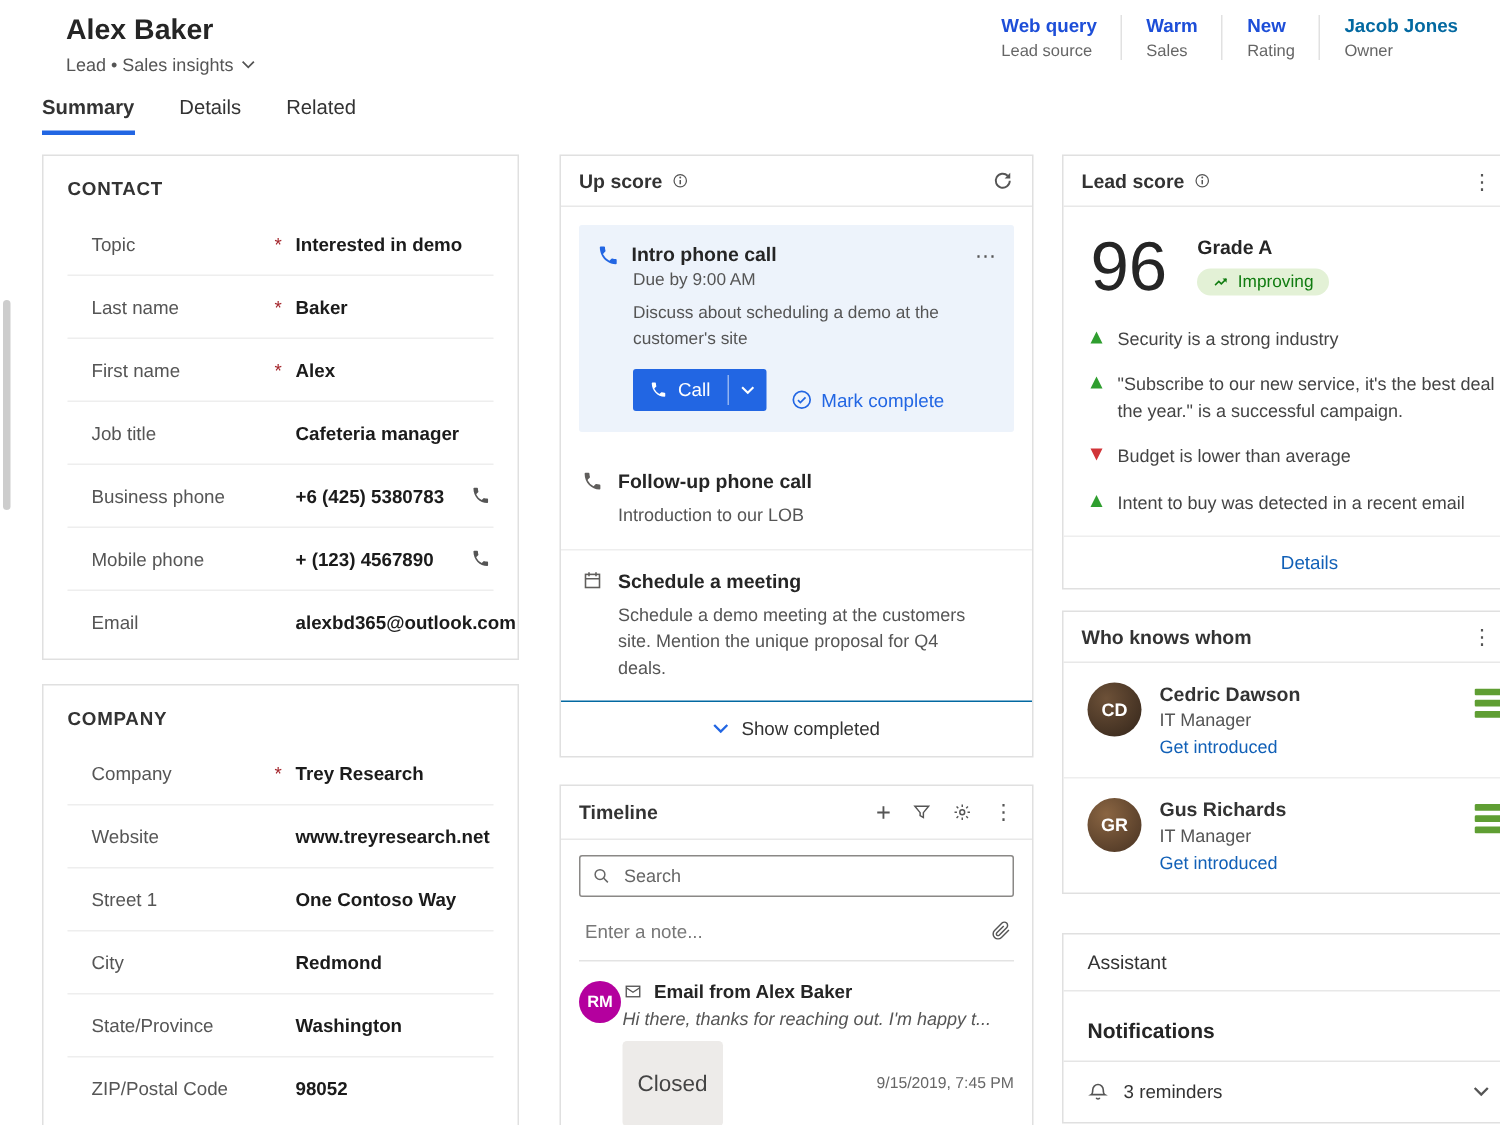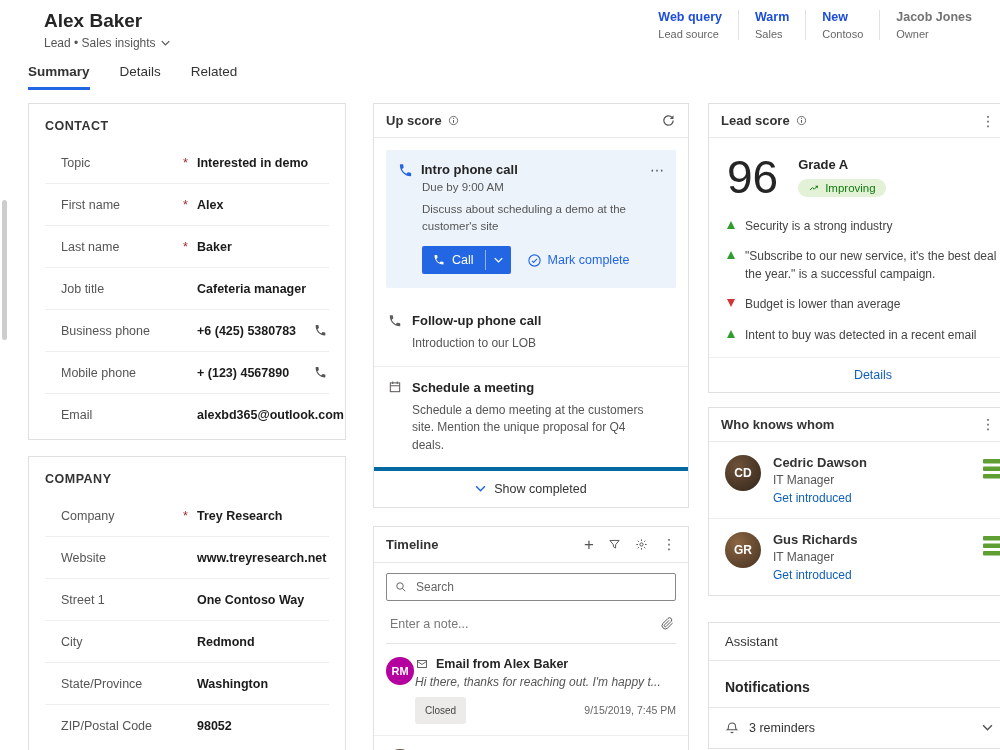--- a/index.html
+++ b/index.html
@@ -13,21 +13,21 @@
   svg{display:block;}
 
   
   .top-header{position:absolute;left:44px;top:10px;}
   .page-title{font-size:19px;font-weight:700;color:#252525;}
   .page-subtitle{display:flex;align-items:center;gap:5px;margin-top:4px;font-size:12px;color:#555;cursor:pointer;}
   .header-stats{position:absolute;top:10px;right:12px;display:flex;}
   .stat{padding:0 16px;}
   .stat + .stat{border-left:1px solid #e1e1e1;}
   .stat-value{font-size:12.5px;font-weight:600;color:#1d4ed8;}
-  .stat-value.link{color:#737373;cursor:pointer;}
+  .stat-value.link{color:#0369a1;cursor:pointer;}
   .stat-label{font-size:11px;color:#666;margin-top:4px;}
 
   
   .tabs{position:absolute;left:28px;top:64px;display:flex;gap:30px;font-size:13.5px;}
   .tab{padding-bottom:8px;cursor:pointer;color:#333;}
   .tab.active{font-weight:700;border-bottom:3px solid #2266E3;}
 
   
   .col-left{position:absolute;left:28px;top:103px;width:318px;}
   .col-mid{position:absolute;left:373px;top:103px;width:316px;}
@@ -51,53 +51,53 @@
   .f-value{flex:1;font-size:12.5px;font-weight:600;color:#1b1b1b;cursor:text;}
   .row-icon{color:#555;padding-right:2px;cursor:pointer;}
 
   
   .next-panel{margin:12px;background:#EDF3FB;border-radius:2px;padding:12px 12px 14px;}
   .np-head{display:flex;gap:8px;align-items:flex-start;}
   .np-icon{color:#2266E3;margin-top:1px;}
   .np-title{flex:1;font-size:13px;font-weight:600;color:#252525;}
   .np-due{margin:3px 0 8px 24px;font-size:11.5px;color:#555;}
   .np-desc{margin:0 0 12px 24px;font-size:11.5px;color:#555;line-height:1.45;max-width:215px;}
-  .np-actions{display:flex;align-items:center;gap:16px;margin-left:24px;}
+  .np-actions{display:flex;align-items:flex-end;gap:16px;margin-left:24px;}
   .call-btn{display:flex;align-items:stretch;background:#2266E3;color:#fff;border-radius:2px;height:28px;cursor:pointer;font-size:12.5px;}
   .call-main{display:flex;align-items:center;gap:7px;padding:0 11px;}
   .call-divider{width:1px;background:rgba(255,255,255,.5);margin:4px 0;}
   .call-caret{display:flex;align-items:center;padding:0 8px;}
   .mark-complete{display:flex;align-items:center;gap:6px;color:#2266E3;font-size:12.5px;cursor:pointer;}
   .next-item{padding:13px 14px;}
   .next-item.bordered{border-top:1px solid #eee;}
   .ni-head{display:flex;align-items:center;gap:10px;font-size:13px;font-weight:600;color:#252525;}
   .ni-icon{color:#605e5c;}
   .ni-desc{margin:7px 0 0 24px;font-size:12px;color:#555;line-height:1.45;max-width:240px;}
-  .show-completed{border-top:4px solid #0369a1;padding:11px;display:flex;justify-content:center;align-items:center;gap:8px;font-size:12.5px;color:#333;cursor:pointer;}
+  .show-completed{border-top:1px solid #0369a1;padding:11px;display:flex;justify-content:center;align-items:center;gap:8px;font-size:12.5px;color:#333;cursor:pointer;}
   .show-completed .chev{color:#2266E3;}
   .upnext-card{margin-bottom:18px;}
 
   
   .search-wrap{margin:10px 12px 8px;height:26px;border:1px solid #8a8886;border-radius:2px;display:flex;align-items:center;gap:7px;padding:0 8px;color:#666;}
   .search-wrap input{border:none;outline:none;flex:1;font-size:12px;font-family:inherit;color:#333;background:transparent;}
   .search-wrap input::placeholder{color:#666;}
   .note-row{margin:0 12px;padding:7px 2px 11px;display:flex;align-items:center;border-bottom:1px solid #e3e3e3;color:#555;}
   .note-row input{border:none;outline:none;flex:1;font-size:12.5px;font-family:inherit;color:#333;background:transparent;}
   .note-row input::placeholder{color:#777;}
   .tl-entry{display:flex;gap:1px;padding:13px 12px 11px;border-bottom:1px solid #eee;cursor:pointer;}
   .tl-entry:last-child{border-bottom:none;}
   .avatar{width:28px;height:28px;border-radius:50%;flex:none;display:flex;align-items:center;justify-content:center;color:#fff;font-size:11px;font-weight:600;}
   .avatar.rm{background:#B4009E;}
   .avatar.photo{background:radial-gradient(circle at 35% 30%,#7a6a5c,#2b241e);}
   .tl-body{flex:1;min-width:0;}
   .tl-title{display:flex;align-items:center;gap:7px;font-size:12.5px;font-weight:600;color:#252525;}
   .tl-title .mail{color:#555;}
   .tl-snippet{margin-top:4px;font-size:12px;color:#555;white-space:nowrap;overflow:hidden;font-style:italic;}
   .tl-meta{display:flex;align-items:center;margin-top:8px;}
-  .badge{font-size:10px;padding:8px 10px;border-radius:3px;}
+  .badge{font-size:15px;padding:20px 10px;border-radius:3px;}
   .badge.closed{background:#EDEBE9;color:#444;}
   .tl-time{margin-left:auto;font-size:10.5px;color:#666;}
 
   
   .leadscore-card{margin-bottom:14px;}
   .hdr-more{margin-right:30px;}
   .score-row{display:flex;align-items:center;gap:20px;padding:16px 18px 8px;}
   .score-number{font-size:46px;line-height:1;color:#252525;}
   .grade-label{font-size:13px;font-weight:700;color:#252525;}
   .improving-pill{margin-top:7px;display:inline-flex;align-items:center;gap:5px;background:#E3F1D6;color:#107C10;font-size:11.5px;padding:3px 10px;border-radius:10px;}
@@ -149,21 +149,21 @@
   <div class="stat">
     <div class="stat-value">Web query</div>
     <div class="stat-label">Lead source</div>
   </div>
   <div class="stat">
     <div class="stat-value">Warm</div>
     <div class="stat-label">Sales</div>
   </div>
   <div class="stat">
     <div class="stat-value">New</div>
-    <div class="stat-label">Contoso</div>
+    <div class="stat-label">Rating</div>
   </div>
   <div class="stat">
     <div class="stat-value link">Jacob Jones</div>
     <div class="stat-label">Owner</div>
   </div>
 </div>
 
 <div class="tabs">
   <div class="tab active">Summary</div>
   <div class="tab">Details</div>
@@ -176,28 +176,28 @@
 
   <div class="card form-card">
     <div class="section-title">CONTACT</div>
     <div class="form-fields">
       <div class="field-row required">
         <span class="f-label">Topic</span>
         <span class="asterisk"></span>
         <span class="f-value">Interested in demo</span>
       </div>
       <div class="field-row required">
+        <span class="f-label">Last name</span>
+        <span class="asterisk"></span>
+        <span class="f-value">Baker</span>
+      </div>
+      <div class="field-row required">
         <span class="f-label">First name</span>
         <span class="asterisk"></span>
         <span class="f-value">Alex</span>
-      </div>
-      <div class="field-row required">
-        <span class="f-label">Last name</span>
-        <span class="asterisk"></span>
-        <span class="f-value">Baker</span>
       </div>
       <div class="field-row">
         <span class="f-label">Job title</span>
         <span class="asterisk"></span>
         <span class="f-value">Cafeteria manager</span>
       </div>
       <div class="field-row">
         <span class="f-label">Business phone</span>
         <span class="asterisk"></span>
         <span class="f-value">+6 (425) 5380783</span>

